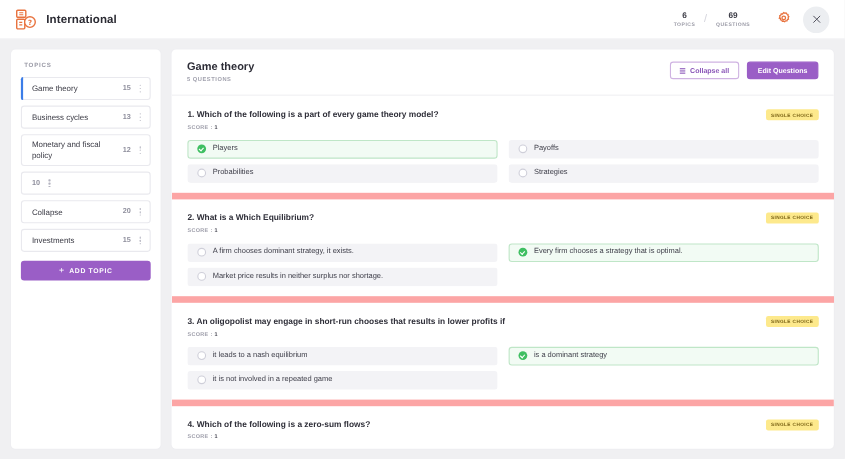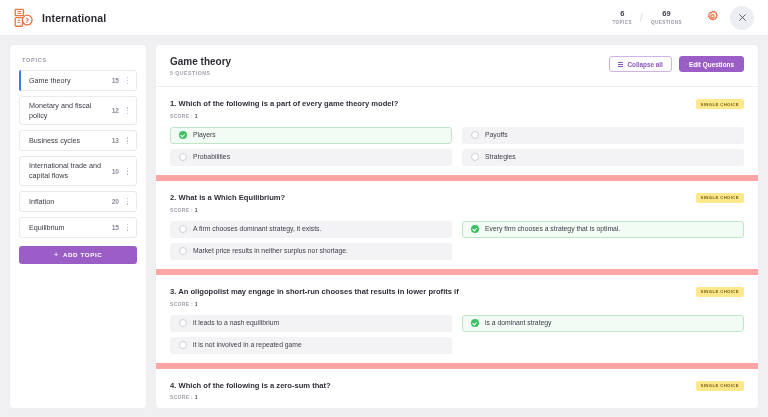--- a/index.html
+++ b/index.html
@@ -206,57 +206,56 @@
           <div class="topic-item active">
             <span class="topic-name">Game theory</span>
             <span class="topic-count">15</span>
             <span class="kebab">
               <span></span>
               <span></span>
               <span></span>
             </span>
           </div>
           <div class="topic-item">
+            <span class="topic-name">Business cycles</span>
+            <span class="topic-count">13</span>
+            <span class="kebab">
+              <span></span>
+              <span></span>
+              <span></span>
+            </span>
+          </div>
+          <div class="topic-item">
             <span class="topic-name">Monetary and fiscal policy</span>
             <span class="topic-count">12</span>
             <span class="kebab">
               <span></span>
               <span></span>
               <span></span>
             </span>
           </div>
           <div class="topic-item">
-            <span class="topic-name">Business cycles</span>
-            <span class="topic-count">13</span>
-            <span class="kebab">
-              <span></span>
-              <span></span>
-              <span></span>
-            </span>
-          </div>
-          <div class="topic-item">
-            <span class="topic-name">International trade and capital flows</span>
             <span class="topic-count">10</span>
             <span class="kebab">
               <span></span>
               <span></span>
               <span></span>
             </span>
           </div>
           <div class="topic-item">
-            <span class="topic-name">Inflation</span>
+            <span class="topic-name">Collapse</span>
             <span class="topic-count">20</span>
             <span class="kebab">
               <span></span>
               <span></span>
               <span></span>
             </span>
           </div>
           <div class="topic-item">
-            <span class="topic-name">Equilibrium</span>
+            <span class="topic-name">Investments</span>
             <span class="topic-count">15</span>
             <span class="kebab">
               <span></span>
               <span></span>
               <span></span>
             </span>
           </div>
         </div>
       <button class="add-topic">
         <span class="plus-ic">+</span>
@@ -356,21 +355,21 @@
               <div class="opt">
                 <span class="radio"></span>
                 <span class="opt-text">it is not involved in a repeated game</span>
               </div>
               <div class="opt placeholder"></div>
             </div>
           </div>
           <div class="q-block">
             <div class="q-head">
               <div>
-                <div class="q-title"><span>4.</span> <span>Which of the following is a zero-sum that?</span></div>
+                <div class="q-title"><span>4.</span> <span>Which of the following is a zero-sum flows?</span></div>
                 <div class="q-score"><span>SCORE :</span> <b>1</b></div>
               </div>
               <span class="badge">SINGLE CHOICE</span>
             </div>
             <div class="options">
               <div class="opt">
                 <span class="radio"></span>
                 <span class="opt-text">Prisoners dilemma</span>
               </div>
               <div class="opt correct">

